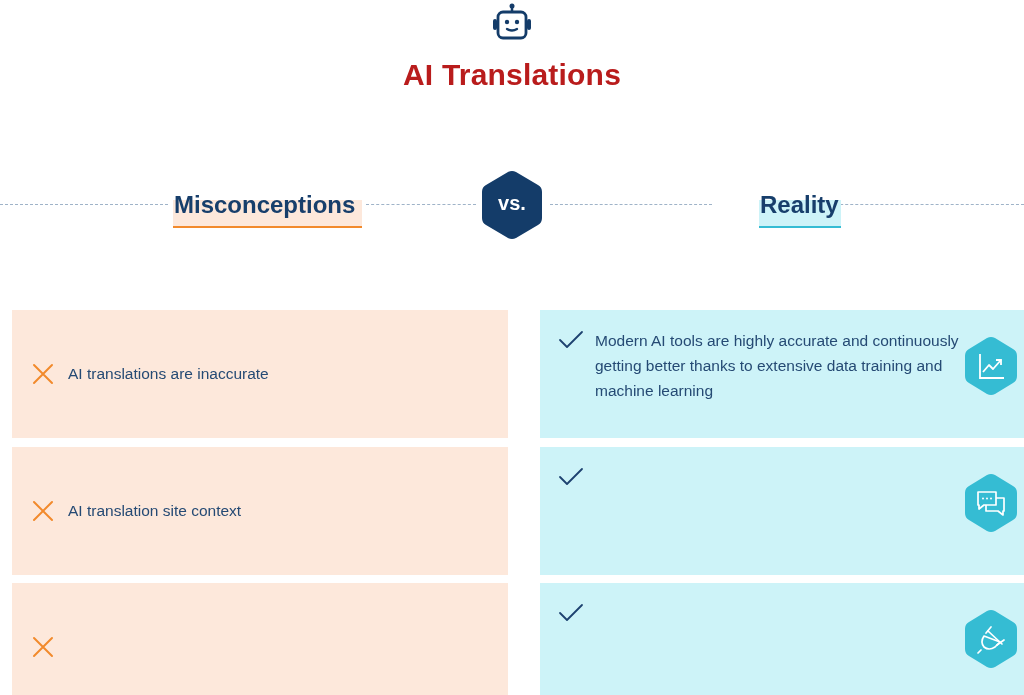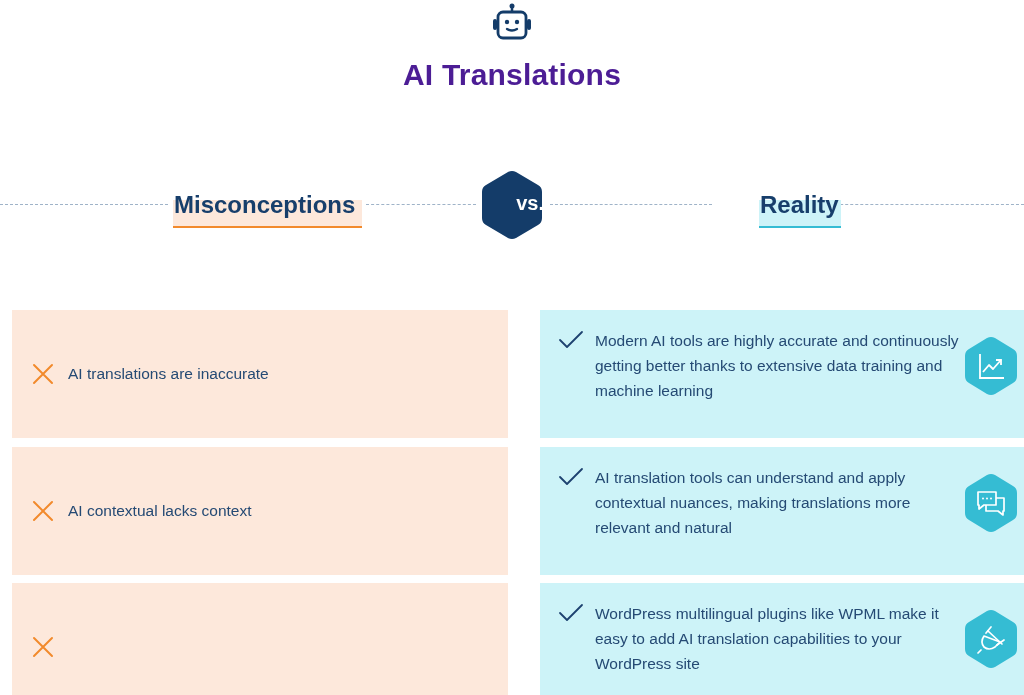--- a/index.html
+++ b/index.html
@@ -1,39 +1,39 @@
 <!DOCTYPE html>
 <html><head>
   <meta charset="utf-8">
   <style>
     * { box-sizing: border-box; margin: 0; padding: 0; }
     html, body { width: 1024px; height: 695px; background: #ffffff; overflow: hidden; }
     body { position: relative; font-family: "Liberation Sans", "DejaVu Sans", sans-serif; color: #173e6b; }
 
     .robot { position: absolute; left: 490px; top: 2px; width: 44px; height: 38px; }
     .title { position: absolute; left: 0; top: 58px; width: 1024px; text-align: center;
-             font-size: 30px; font-weight: 700; color: #4c1d95; letter-spacing: 0.2px; }
+             font-size: 30px; font-weight: 700; color: #b91c1c; letter-spacing: 0.2px; }
 
     .divider-row { position: absolute; left: 0; top: 170px; width: 1012px; height: 70px; }
     .dash { position: absolute; top: 34px; height: 0; border-top: 1.5px dashed #9fb3c8; }
     .dash.a { left: 0; width: 168px; }
     .dash.b { left: 366px; width: 110px; }
     .dash.c { left: 550px; width: 162px; }
     .dash.d { left: 800px; width: 224px; }
 
     .heading { position: absolute; top: 18px; height: 40px; font-size: 24px; font-weight: 700;
                color: #173e6b; padding: 2px 1px 0 1px; line-height: 30px; }
     .heading.mis { left: 173px; width: 189px; background: linear-gradient(#ffffff 0, #ffffff 12px, #fde8db 12px);
                    border-bottom: 2px solid #f28a2c; }
     .heading.real { left: 716px; width: 82px; background: linear-gradient(#ffffff 0, #ffffff 12px, #cdf3f8 12px);
                     border-bottom: 2px solid #35bcd3; margin-left: 43px; }
 
     .vs { position: absolute; left: 480px; top: 0; width: 64px; height: 70px; }
     .vs svg { position: absolute; left: 0; top: 0; }
-    .vs span { position: absolute; left: 0; top: 22px; width: 64px; text-align: right;
+    .vs span { position: absolute; left: 0; top: 22px; width: 64px; text-align: center;
                color: #ffffff; font-size: 20px; font-weight: 700; }
 
     .card { position: absolute; height: 128px; display: flex; align-items: center; margin-left: 12px; }
     .card.left { left: 0; width: 496px; background: #fde8db; text-align: right; }
     .card.right { left: 528px; width: 496px; background: #cdf3f8; align-items: flex-start; }
     .r1 { top: 310px; } .r2 { top: 447px; } .r3 { top: 583px; }
 
     .x-icon { position: absolute; left: 20px; width: 22px; height: 22px; }
     .card.left .text { position: absolute; left: 56px; font-size: 15.5px; color: #254a74; }
 
@@ -78,21 +78,21 @@
 <div class="card left r1">
   <svg class="x-icon" viewBox="0 0 22 22">
     <path d="M2 2 L20 20 M20 2 L2 20" stroke="#f28a2c" stroke-width="2" stroke-linecap="round"></path>
   </svg>
   <span class="text">AI translations are inaccurate</span>
 </div>
 <div class="card left r2">
   <svg class="x-icon" viewBox="0 0 22 22">
     <path d="M2 2 L20 20 M20 2 L2 20" stroke="#f28a2c" stroke-width="2" stroke-linecap="round"></path>
   </svg>
-  <span class="text">AI contextual lacks context</span>
+  <span class="text">AI translation site context</span>
 </div>
 <div class="card left r3">
   <svg class="x-icon" viewBox="0 0 22 22">
     <path d="M2 2 L20 20 M20 2 L2 20" stroke="#f28a2c" stroke-width="2" stroke-linecap="round"></path>
   </svg>
 </div>
 
 <div class="card right r1">
   <svg class="check-icon" viewBox="0 0 26 20">
     <path d="M2 10 L9 17 L24 2" fill="none" stroke="#1d4270" stroke-width="1.8" stroke-linecap="round" stroke-linejoin="round"></path>
@@ -102,35 +102,33 @@
     <path d="M23 2 Q27 0 31 2 L49 13 Q53 15 53 20 L53 40 Q53 45 49 47 L31 58 Q27 60 23 58 L5 47 Q1 45 1 40 L1 20 Q1 15 5 13 Z" fill="#35bcd3"></path>
     <path d="M16 18 L16 42 L40 42" fill="none" stroke="#ffffff" stroke-width="1.8"></path>
     <path d="M19 36 L25 29 L29 33 L37 24" fill="none" stroke="#ffffff" stroke-width="1.8" stroke-linejoin="round"></path>
     <path d="M32 24 L37 24 L37 29" fill="none" stroke="#ffffff" stroke-width="1.8"></path>
   </svg>
 </div>
 <div class="card right r2">
   <svg class="check-icon" viewBox="0 0 26 20">
     <path d="M2 10 L9 17 L24 2" fill="none" stroke="#1d4270" stroke-width="1.8" stroke-linecap="round" stroke-linejoin="round"></path>
   </svg>
-  <div class="text">AI translation tools can understand and apply contextual nuances, making translations more relevant and natural</div>
   <svg class="hex-icon" viewBox="0 0 54 60">
     <path d="M23 2 Q27 0 31 2 L49 13 Q53 15 53 20 L53 40 Q53 45 49 47 L31 58 Q27 60 23 58 L5 47 Q1 45 1 40 L1 20 Q1 15 5 13 Z" fill="#35bcd3"></path>
     <path d="M14 19 L32 19 L32 32 L20 32 L15 36 L15 32 L14 32 Z" fill="none" stroke="#ffffff" stroke-width="1.7" stroke-linejoin="round"></path>
     <path d="M32 25 L40 25 L40 38 L39 38 L39 42 L34 38 L22 38 L22 32" fill="none" stroke="#ffffff" stroke-width="1.7" stroke-linejoin="round"></path>
     <circle cx="19" cy="25.5" r="1" fill="#ffffff"></circle>
     <circle cx="23" cy="25.5" r="1" fill="#ffffff"></circle>
     <circle cx="27" cy="25.5" r="1" fill="#ffffff"></circle>
   </svg>
 </div>
 <div class="card right r3">
   <svg class="check-icon" viewBox="0 0 26 20">
     <path d="M2 10 L9 17 L24 2" fill="none" stroke="#1d4270" stroke-width="1.8" stroke-linecap="round" stroke-linejoin="round"></path>
   </svg>
-  <div class="text">WordPress multilingual plugins like WPML make it easy to add AI translation capabilities to your WordPress site</div>
   <svg class="hex-icon" viewBox="0 0 54 60">
     <path d="M23 2 Q27 0 31 2 L49 13 Q53 15 53 20 L53 40 Q53 45 49 47 L31 58 Q27 60 23 58 L5 47 Q1 45 1 40 L1 20 Q1 15 5 13 Z" fill="#35bcd3"></path>
     <path d="M20 27 Q16 33 20 38 Q25 42 31 38 L36 33 Z" fill="none" stroke="#ffffff" stroke-width="1.7" stroke-linejoin="round"></path>
     <line x1="17" y1="41" x2="14" y2="44" stroke="#ffffff" stroke-width="1.7" stroke-linecap="round"></line>
     <line x1="22" y1="24" x2="27" y2="18" stroke="#ffffff" stroke-width="1.7" stroke-linecap="round"></line>
     <line x1="33" y1="36" x2="40" y2="31" stroke="#ffffff" stroke-width="1.7" stroke-linecap="round"></line>
     <line x1="24" y1="22" x2="38" y2="35" stroke="#ffffff" stroke-width="1.7" stroke-linecap="round"></line>
   </svg>
 </div>
 

